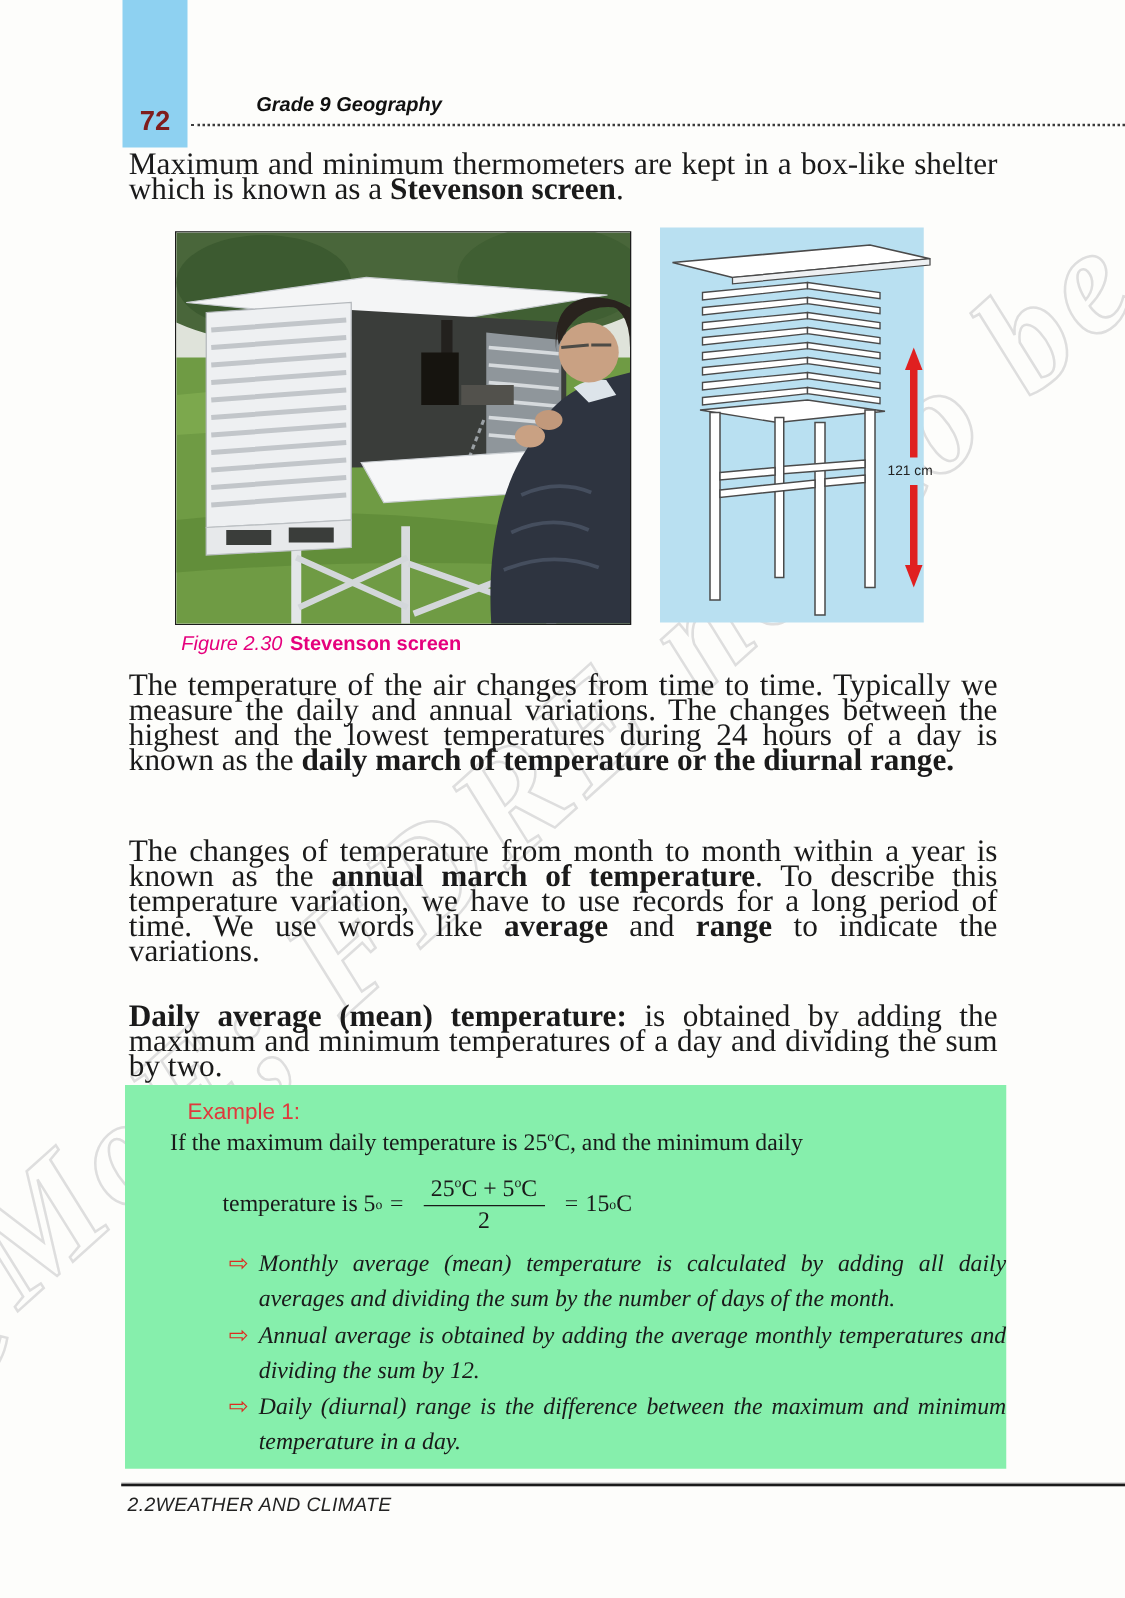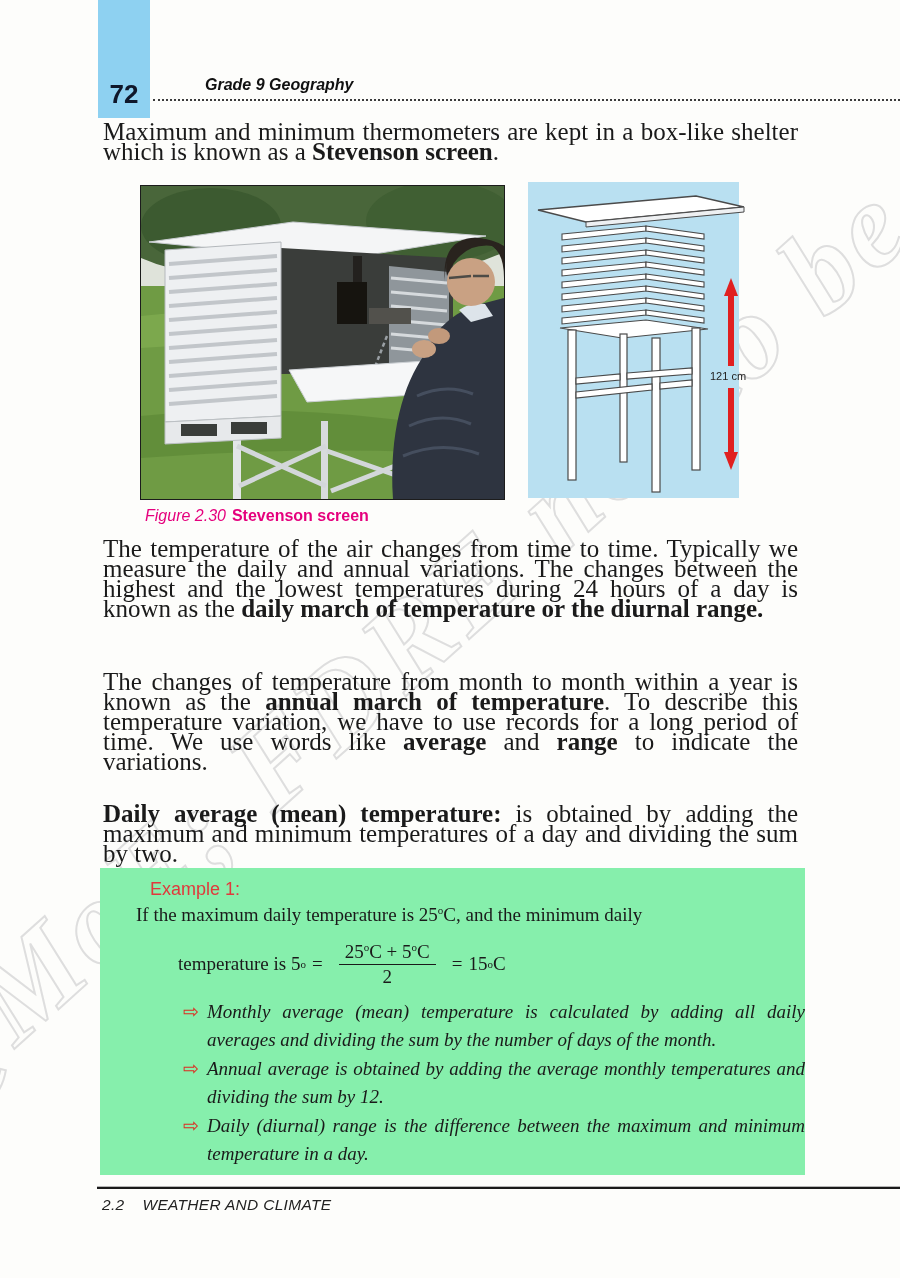--- a/index.html
+++ b/index.html
@@ -14,21 +14,21 @@
     transform:rotate(-42deg); transform-origin:left center;
     font-family:"Liberation Serif", serif; font-style:italic; font-weight:bold;
     font-size:120px; letter-spacing:6px; white-space:nowrap;
     color:transparent; -webkit-text-stroke:2px #dedede;
     z-index:0; pointer-events:none;
   }
   
   .page-tab { position:absolute; left:98px; top:0; width:52px; height:118px; background:#8ed1f1; z-index:2; }
   .page-num {
     position:absolute; left:0; bottom:8px; width:100%; text-align:center;
-    font-family:"Liberation Sans", sans-serif; font-weight:bold; font-size:26px; color:#0f172a;
+    font-family:"Liberation Sans", sans-serif; font-weight:bold; font-size:22px; color:#7f1d1d;
   }
   .header-title {
     position:absolute; left:205px; top:76px; z-index:2;
     font-family:"Liberation Sans", sans-serif; font-weight:bold; font-style:italic;
     font-size:16px; color:#111;
   }
   .header-rule { position:absolute; left:153px; right:0; top:99px; height:0; border-bottom:2px dotted #3c3c3c; z-index:2; }
   
   .para {
     position:absolute; left:103px; width:695px; z-index:2;
@@ -63,21 +63,21 @@
   .bullet { display:flex; margin:0 0 1px 83px; width:622px; }
   .b-arrow { flex:none; width:24px; color:#dd2b20; font-size:19px; line-height:27px; }
   .b-text  { flex:1; font-style:italic; font-size:19px; line-height:28px; text-align:justify; }
   
   .footer-rule { position:absolute; left:97px; right:0; top:1186px; height:3px; background:#b5b5b5; border-bottom:2px solid #1a1a1a; z-index:2; }
   .footer-text {
     position:absolute; left:102px; top:1196px; z-index:2;
     font-family:"Liberation Sans", sans-serif; font-style:italic; font-size:15.5px; color:#222;
     letter-spacing:0.3px;
   }
-  .footer-text .sec { margin-right:18px; }
+  .footer-text .sec { }
   .diag-height-label { font-family:"Liberation Sans", sans-serif; }
 </style>
 </head>
 <body>
 
 <div class="watermark">@MoE; FDRE not to be republished</div>
 
 <div class="page-tab">
   <div class="page-num">72</div>
 </div>

